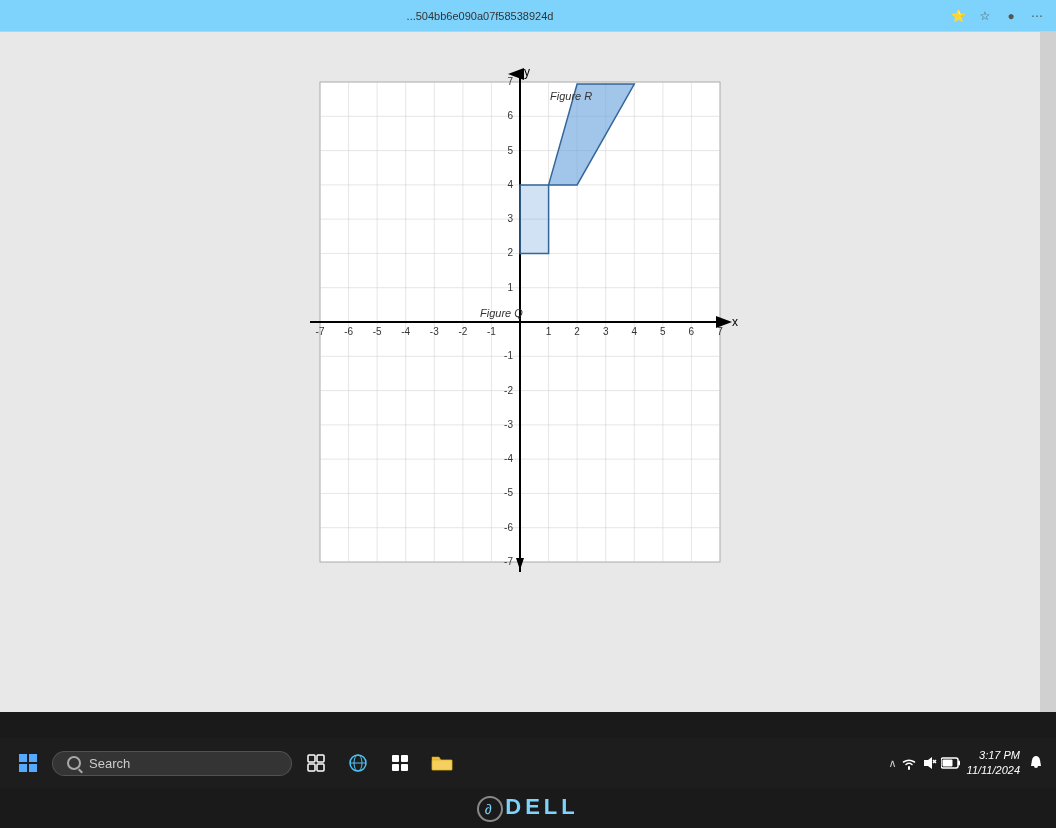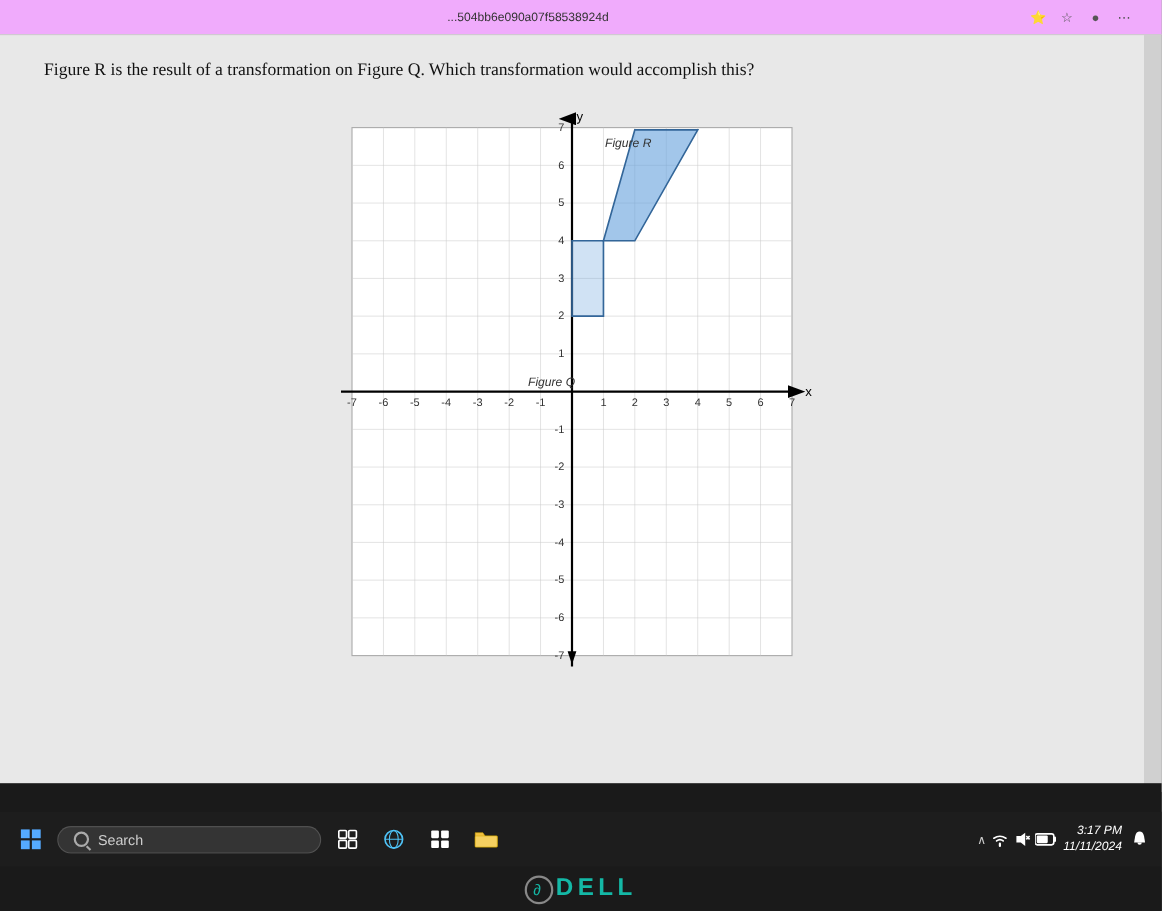--- a/index.html
+++ b/index.html
@@ -22,24 +22,24 @@
       background: #d8d8d8;
     }
 
     
     .browser-bar {
       position: absolute;
       top: 0;
       left: 0;
       width: 100%;
       height: 32px;
-      background: #f0abfc;
-      display: flex;
-      align-items: center;
-      padding: 0 25px;
+      background: #7dd3fc;
+      display: flex;
+      align-items: center;
+      padding: 0 10px;
       border-bottom: 1px solid #ccc;
     }
 
     .browser-url {
       font-size: 11px;
       color: #333;
       flex: 1;
       text-align: center;
     }
 
@@ -248,21 +248,21 @@
       left: 0;
       width: 1056px;
       height: 40px;
       background: #1a1a1a;
       display: flex;
       align-items: center;
       justify-content: center;
     }
 
     .dell-logo {
-      color: #14b8a6;
+      color: #7dd3fc;
       font-size: 22px;
       font-weight: bold;
       letter-spacing: 4px;
       font-family: Arial, sans-serif;
     }
 
     .dell-logo span.dell-circle {
       display: inline-block;
       width: 26px;
       height: 26px;
@@ -290,21 +290,20 @@
       <div class="browser-icon">●</div>
       <div class="browser-icon">⋯</div>
     </div>
   </div>
 
   <div class="sidebar-pct">3%</div>
 
   <div class="right-sidebar"></div>
 
   <div class="page-content">
-    <p class="question-text">Figure R is the result of a transformation on Figure Q. Which transformation would accomplish this?</p>
 
     <div class="graph-container">
       <div class="graph-wrapper">
         <svg class="graph-svg" viewBox="0 0 480 540" xmlns="http://www.w3.org/2000/svg">
 
           <rect x="40" y="20" width="400" height="480" fill="white" stroke="#aaa" stroke-width="1"></rect>
 
           <g stroke="#ccc" stroke-width="0.5">
 
             <line x1="68.6" y1="20" x2="68.6" y2="500"></line>

